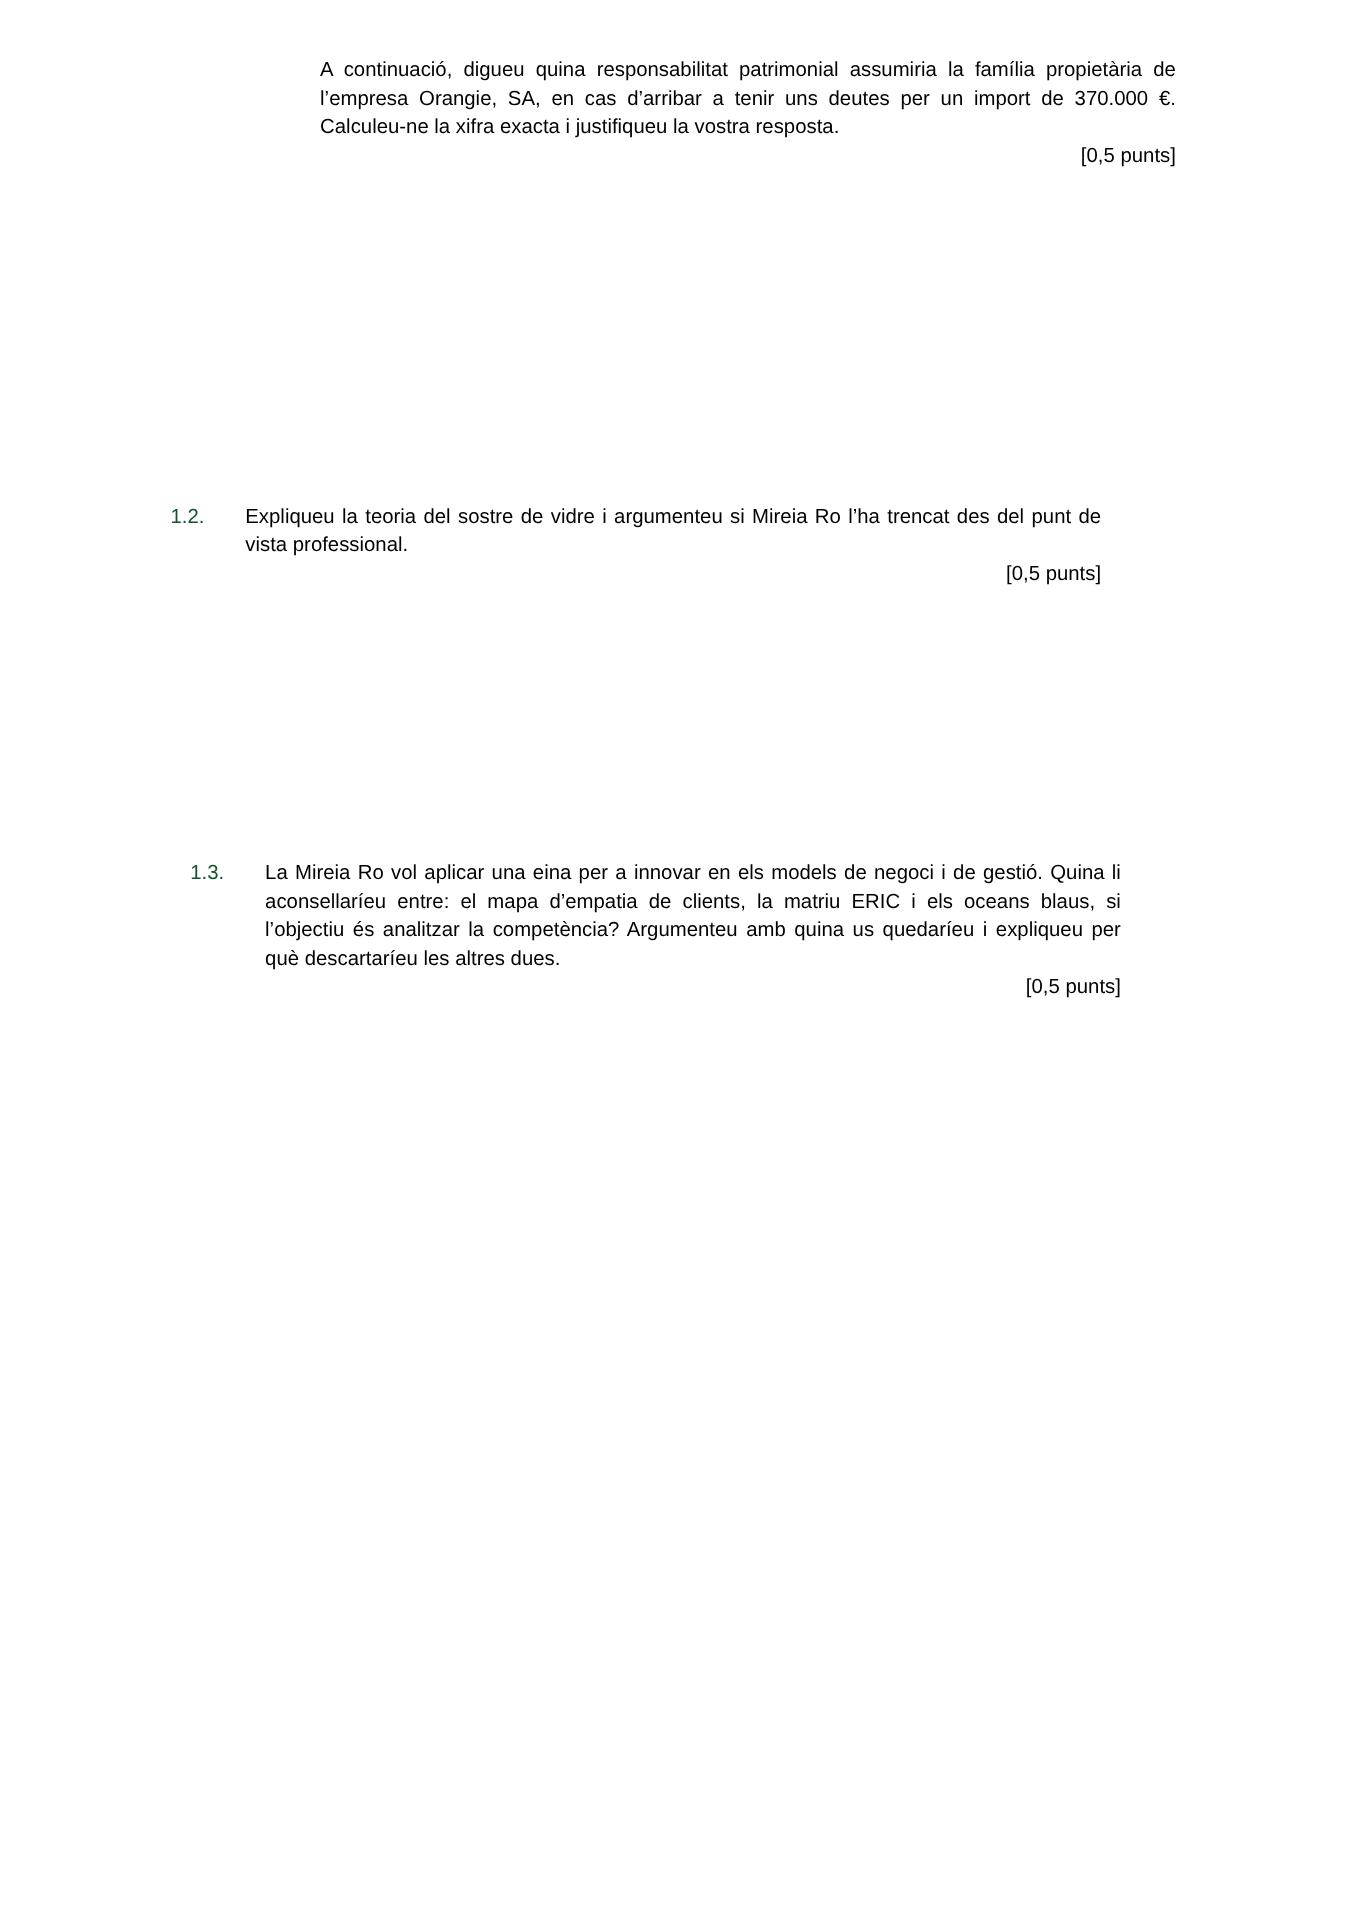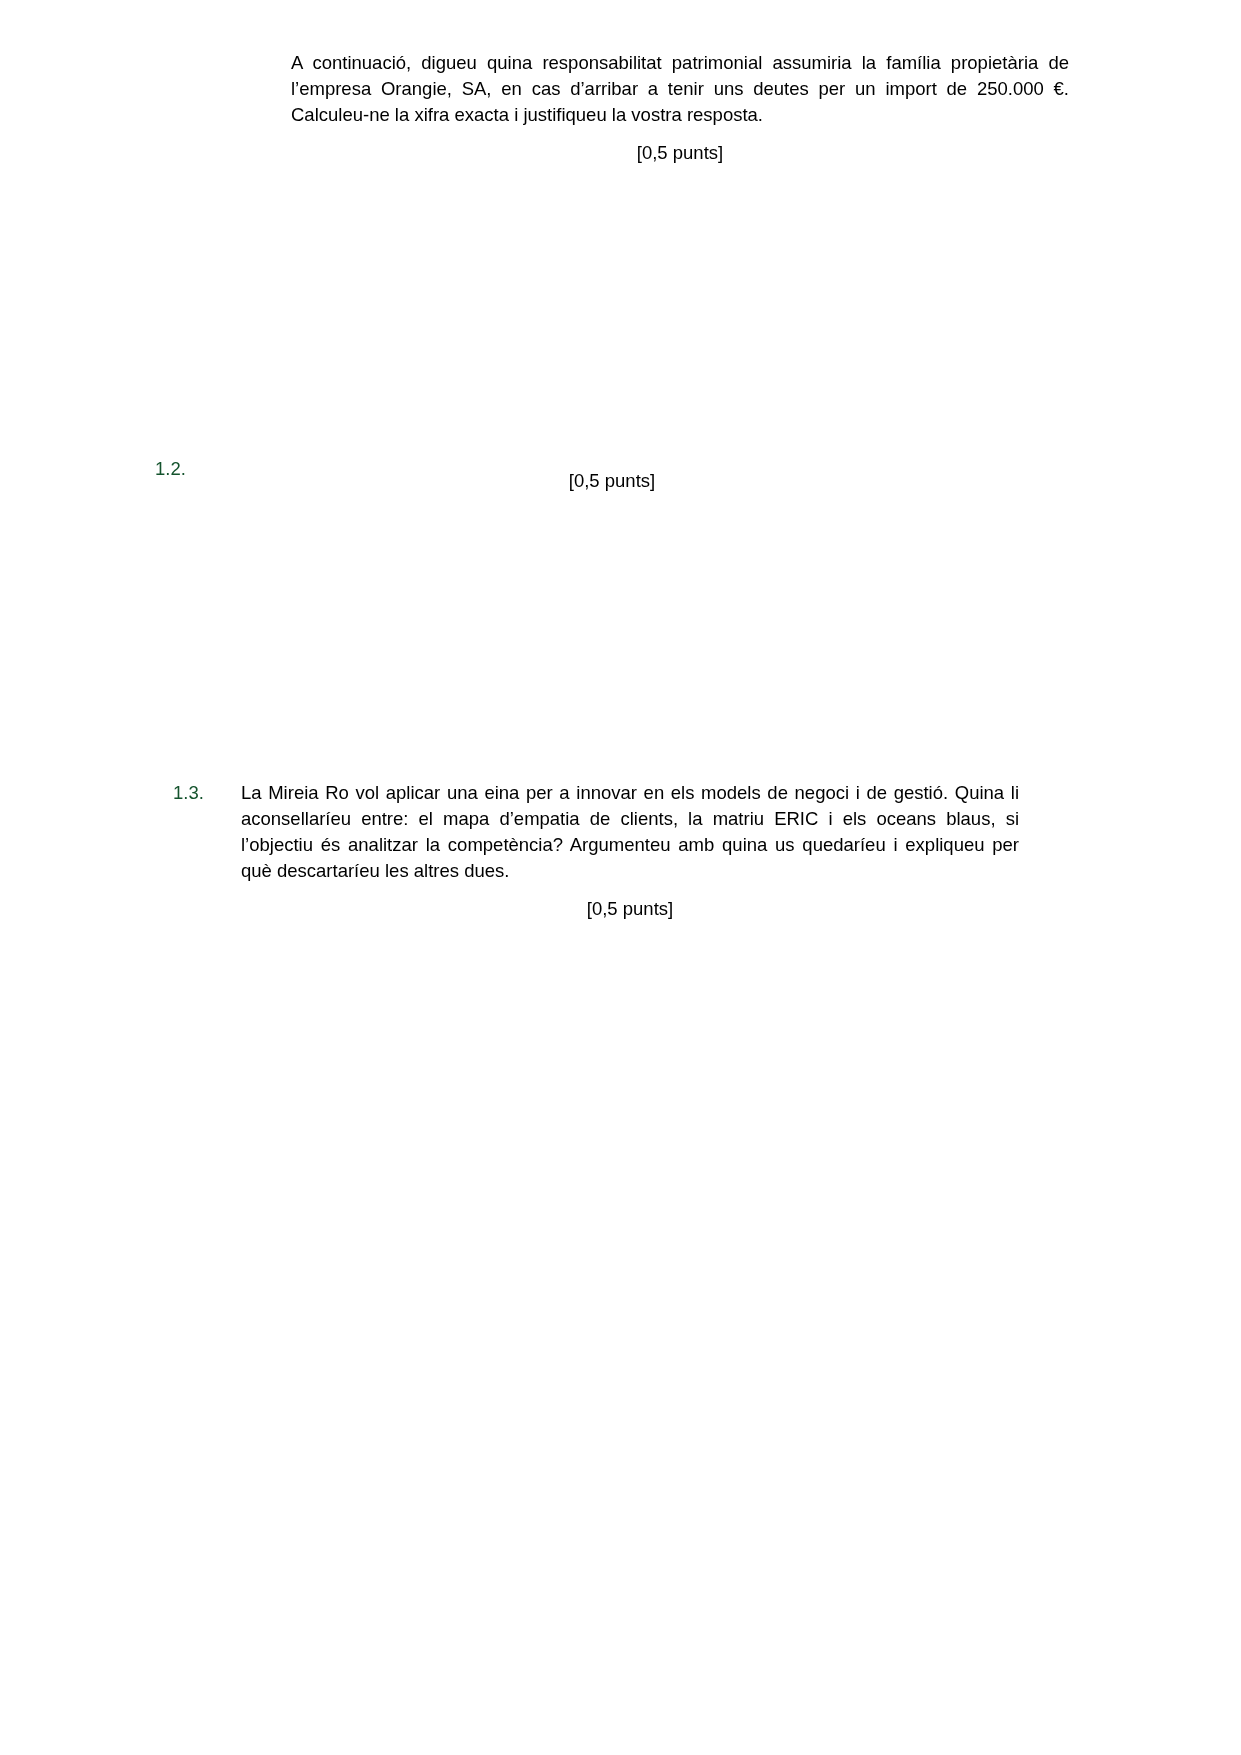--- a/index.html
+++ b/index.html
@@ -43,47 +43,48 @@
     line-height: 26px;
     text-align: justify;
     text-justify: inter-word;
     margin: 0;
     color: #000;
     hyphens: none;
   }
   .points {
     font-size: 18.5px;
     line-height: 26px;
-    margin: 12px;
-    text-align: center;
+    margin: 0;
+    text-align: right;
     color: #000;
   }
   
   #block-intro { top: 50px; left: 155px; }
   #block-12    { top: 456px; left: 155px; }
   #block-13    { top: 780px; left: 173px; }
 
   #block-intro .body-col { margin-left: 68px; }
 </style>
 </head>
 <body>
 
 <div class="page">
 
   <div class="block" id="block-intro">
     <div class="num"></div>
     <div class="body-col">
-      <p class="para">A continuació, digueu quina responsabilitat patrimonial assumiria la família propietària de l’empresa Orangie, SA, en cas d’arribar a tenir uns deutes per un import de 250.000 €. Calculeu-ne la xifra exacta i justifiqueu la vostra resposta.</p>
+      <p class="para">A continuació, digueu quina responsabilitat patrimonial assumiria la família propietària de l’empresa Orangie, SA, en cas d’arribar a tenir uns deutes per un import de 370.000 €. Calculeu-ne la xifra exacta i justifiqueu la vostra resposta.</p>
       <p class="points">[0,5 punts]</p>
     </div>
   </div>
 
   <div class="block" id="block-12">
     <div class="num">1.2.</div>
     <div class="body-col">
+      <p class="para">Expliqueu la teoria del sostre de vidre i argumenteu si Mireia Ro l’ha trencat des del punt de vista professional.</p>
       <p class="points">[0,5 punts]</p>
     </div>
   </div>
 
   <div class="block" id="block-13">
     <div class="num">1.3.</div>
     <div class="body-col">
       <p class="para">La Mireia Ro vol aplicar una eina per a innovar en els models de negoci i de gestió. Quina li aconsellaríeu entre: el mapa d’empatia de clients, la matriu ERIC i els oceans blaus, si l’objectiu és analitzar la competència? Argumenteu amb quina us quedaríeu i expliqueu per què descartaríeu les altres dues.</p>
       <p class="points">[0,5 punts]</p>
     </div>

